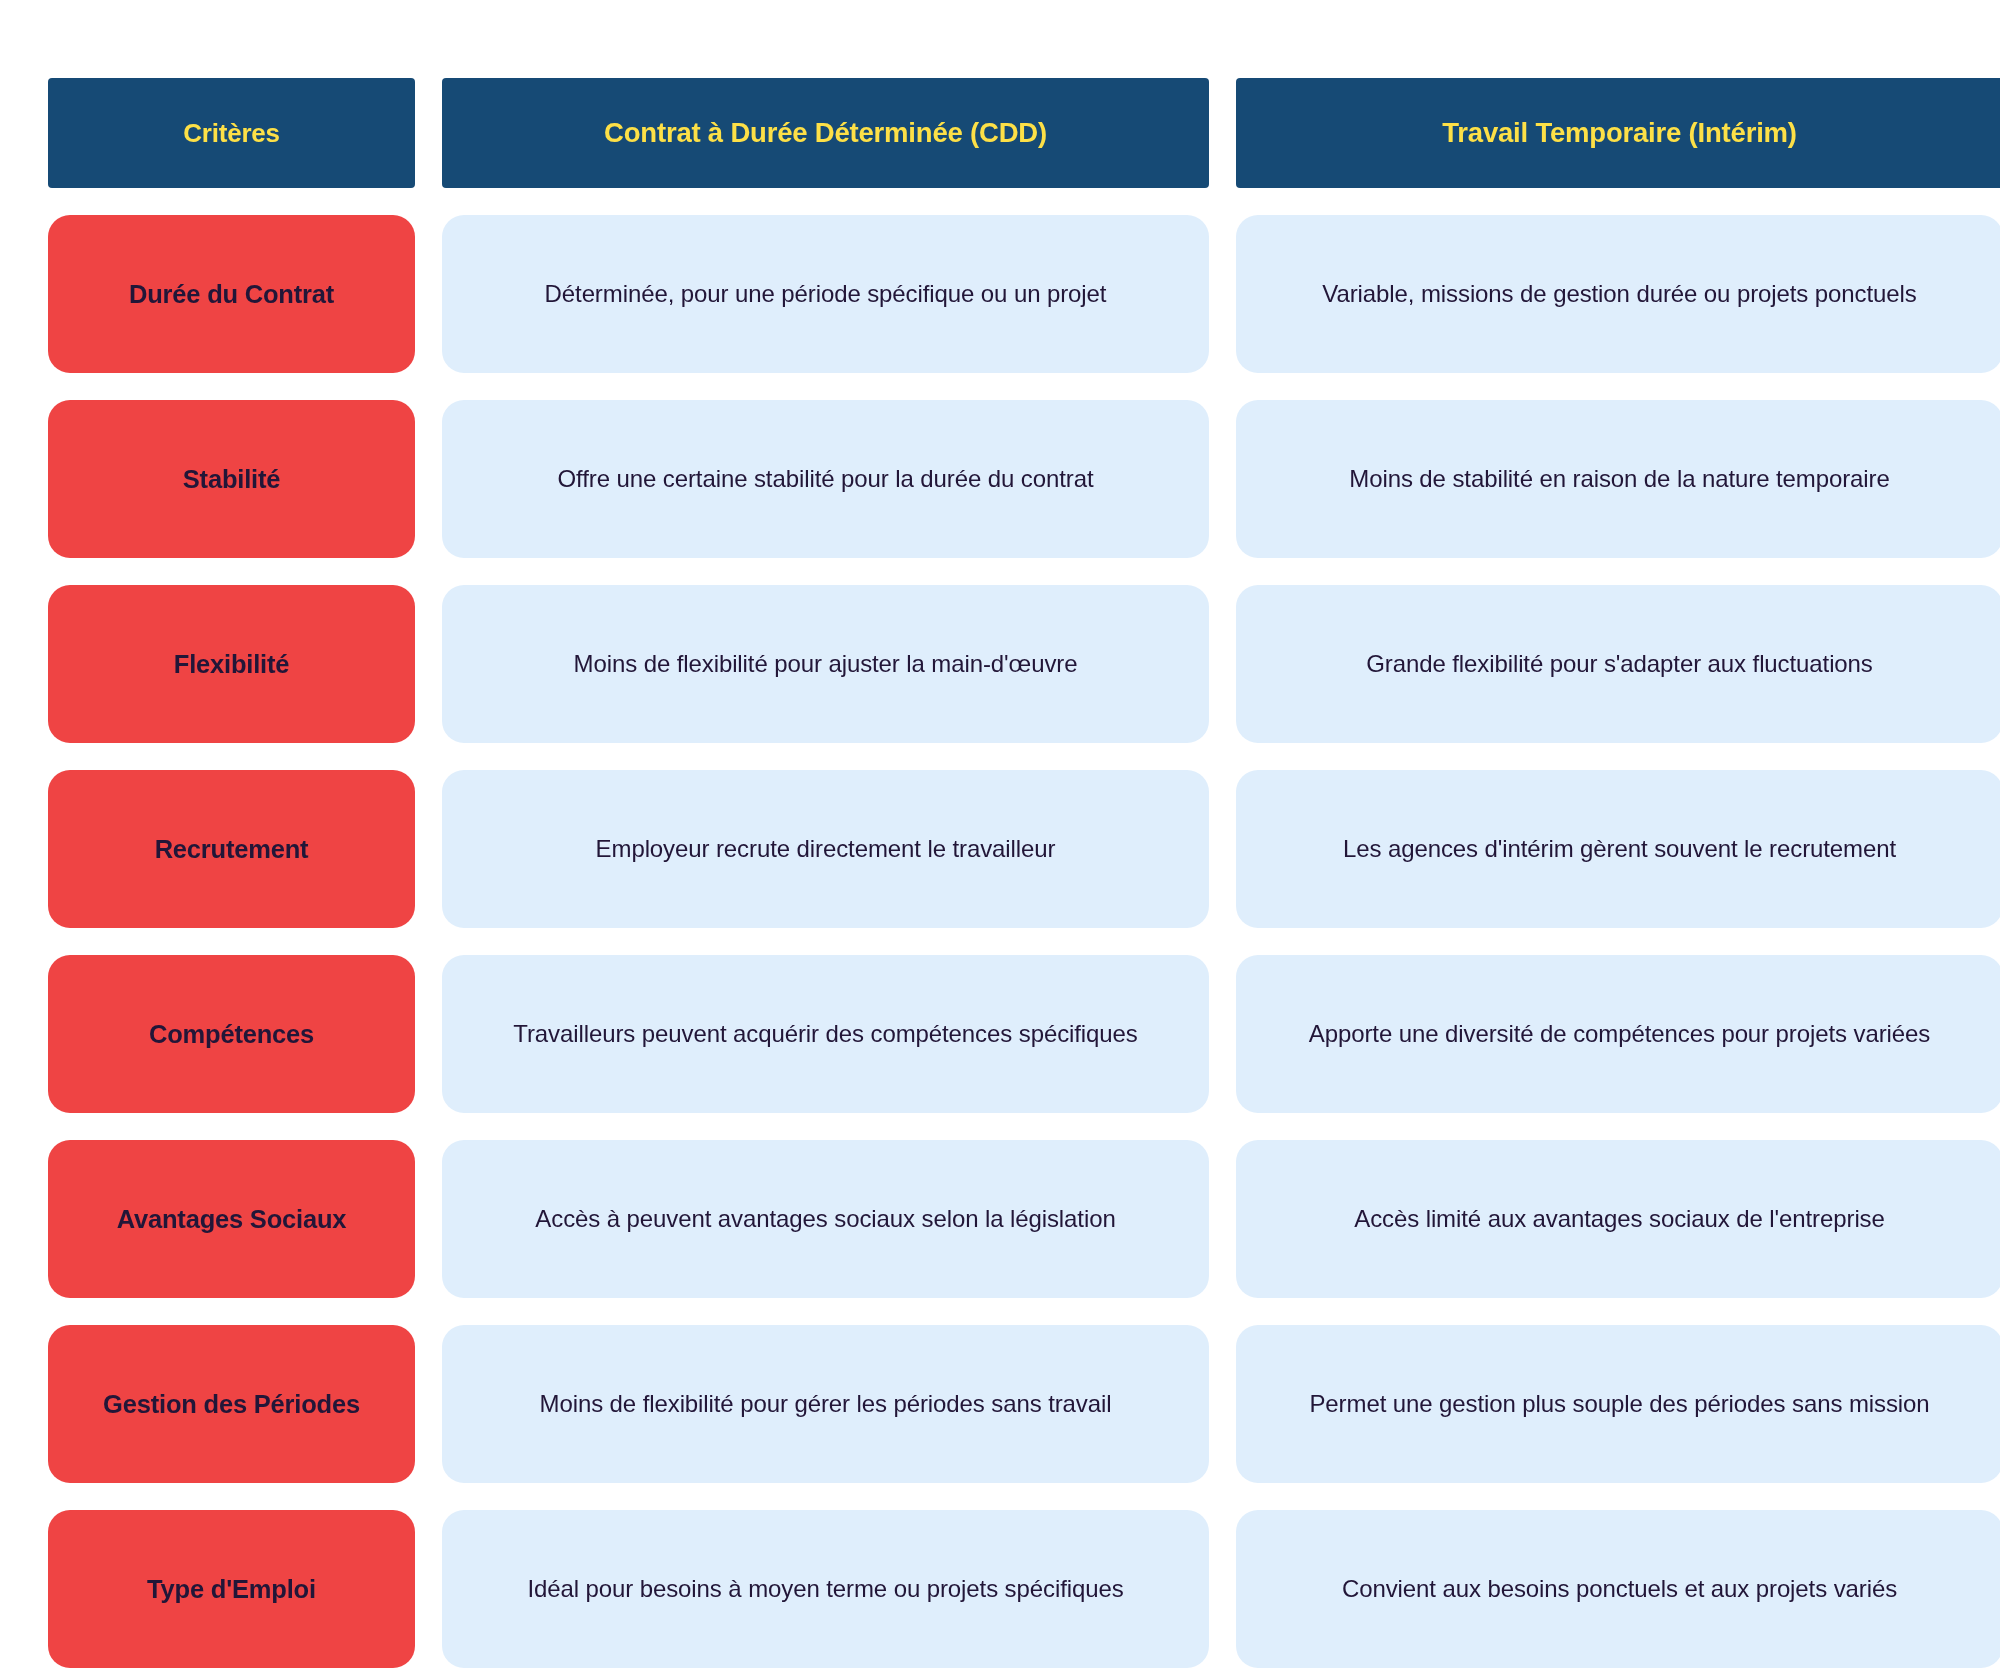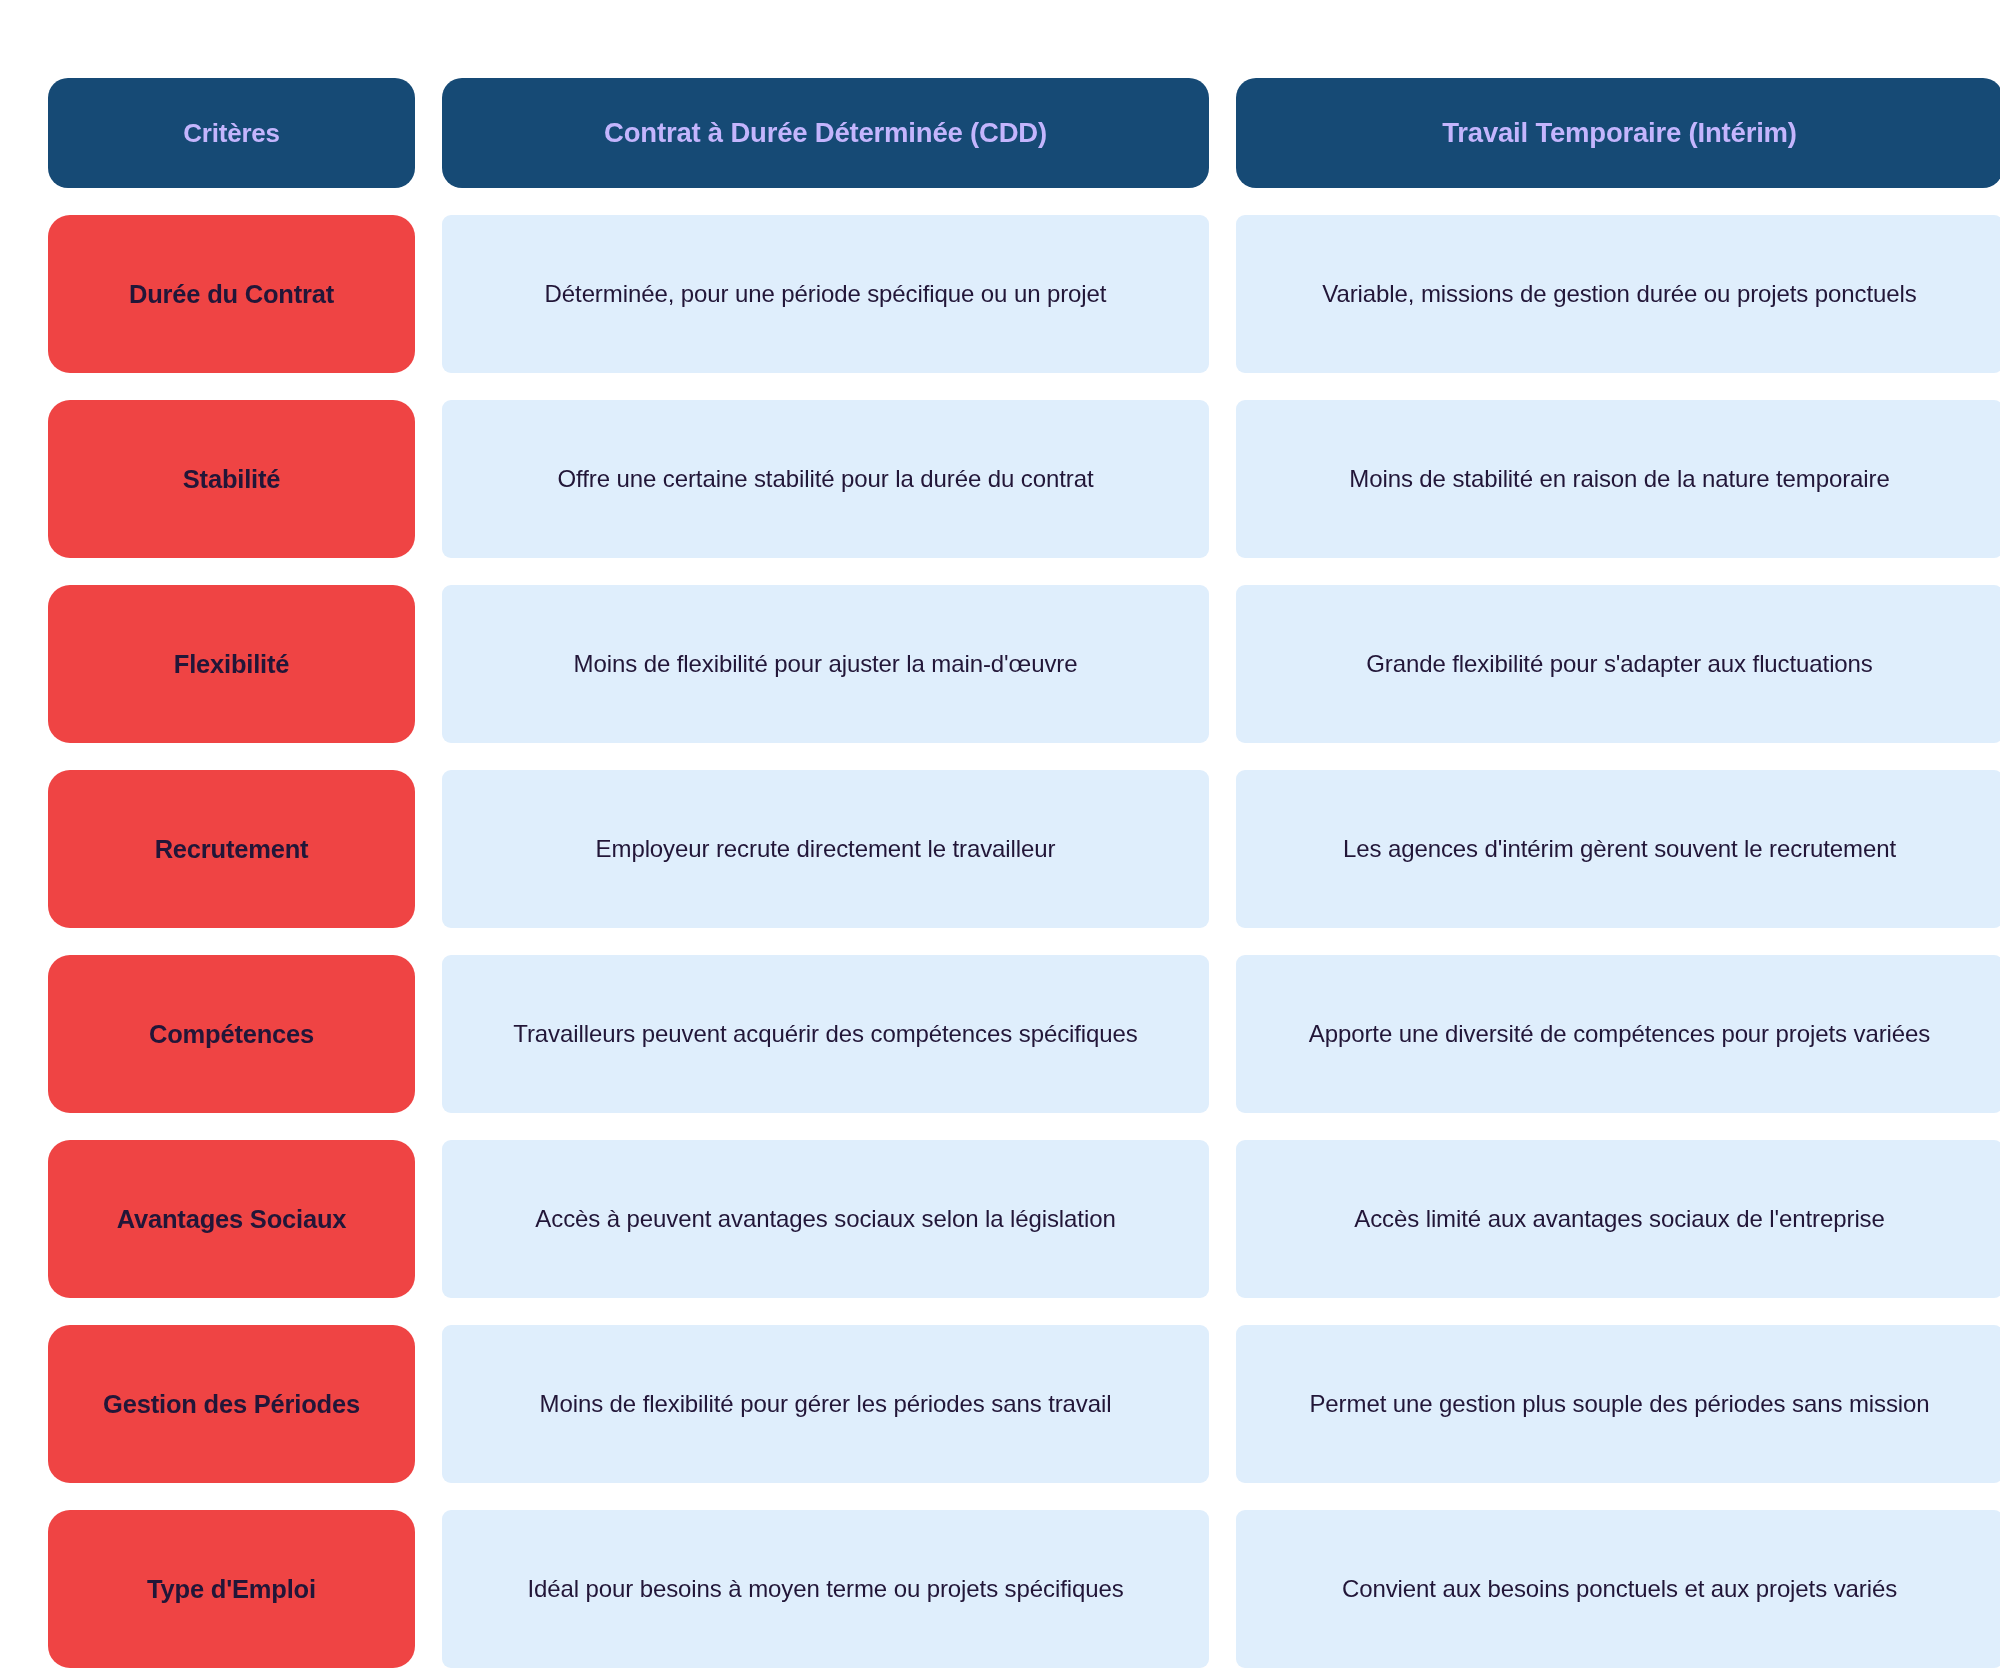--- a/index.html
+++ b/index.html
@@ -55,26 +55,26 @@
     align-items: center;
     justify-content: center;
     text-align: center;
     border-radius: 22px;
     padding: 14px 26px;
   }
 
   
   .header-row .cell {
     background: #164A75;
-    color: #c4b5fd;
+    color: #fde047;
     font-size: 27.5px;
     font-weight: bold;
     letter-spacing: -0.2px;
     height: 110px;
-    border-radius: 20px;
+    border-radius: 4px;
   }
   .header-row .cell-criteria {
     font-size: 26px;
   }
 
   
   .body-row {
     height: 158px;
   }
   .body-row .cell {
@@ -89,21 +89,20 @@
     font-weight: bold;
     letter-spacing: -0.2px;
   }
 
   .cell-data {
     background: #DFEEFC;
     color: #221638;
     font-size: 24px;
     font-weight: normal;
     letter-spacing: -0.1px;
-    border-radius: 9px;
   }
 
   .cell-text {
     display: block;
     max-width: 100%;
   }
 </style>
 </head>
 <body>
 

